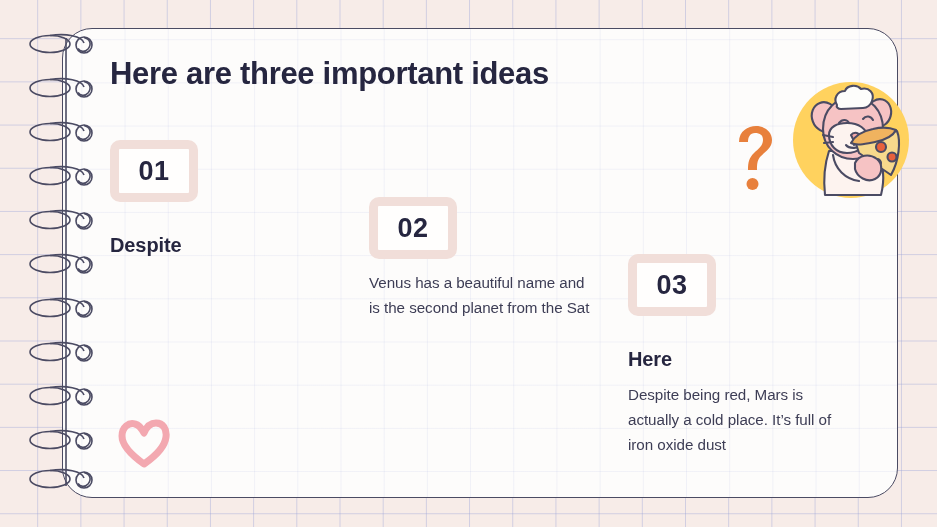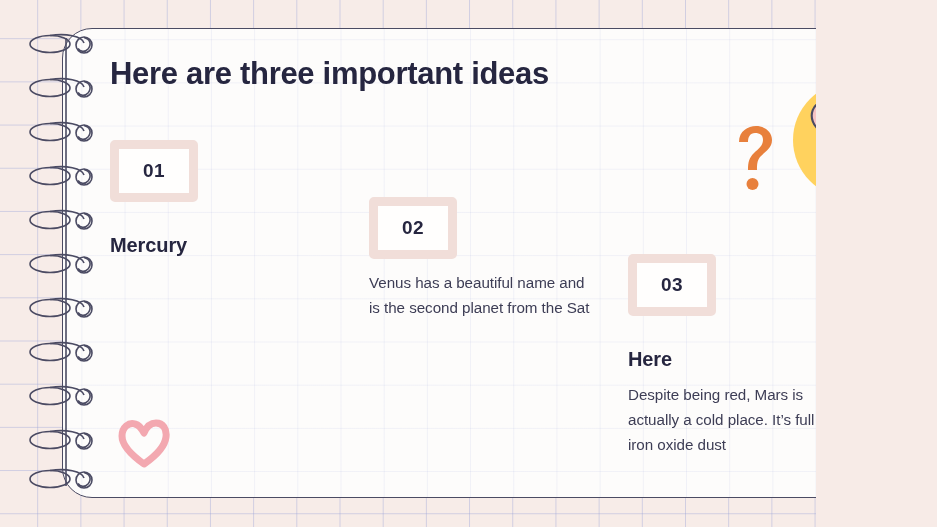--- a/index.html
+++ b/index.html
@@ -11,21 +11,21 @@
     width: 937px;
     height: 527px;
     overflow: hidden;
     font-family: "Liberation Sans", sans-serif;
     background: #f7ebe7;
   }
 
   
   #slide {
     position: relative;
-    width: 816px;
+    width: 937px;
     height: 527px;
     background-color: #f7ece8;
     background-image:
       linear-gradient(to right, rgba(150,160,215,0.40) 1px, transparent 1px),
       linear-gradient(to bottom, rgba(150,160,215,0.40) 1px, transparent 1px);
     background-size: 43.2px 43.2px;
     background-position: -6px -5px;
     overflow: hidden;
   }
 
@@ -77,26 +77,26 @@
   }
   #idea-0 { left: 110px; top: 140px; }
   #idea-1 { left: 369px; top: 197px; }
   #idea-2 { left: 628px; top: 254px; }
 
   .badge {
     width: 88px;
     height: 62px;
     box-sizing: border-box;
     border: 9px solid #f1ded9;
-    border-radius: 5px;
+    border-radius: 10px;
     background: #fffefd;
     display: flex;
     align-items: center;
     justify-content: center;
-    font-size: 19px;
+    font-size: 27px;
     font-weight: bold;
     color: #262640;
     letter-spacing: 0.5px;
   }
   .idea-title {
     margin-top: 32px;
     font-size: 20px;
     font-weight: bold;
     color: #262640;
     letter-spacing: -0.1px;
@@ -209,21 +209,21 @@
       </g>
 
       <path d="M44 8 L44 456" stroke="#4b4b63" stroke-width="1.6"></path>
     </g>
   </svg>
 
   <div id="title">Here are three important ideas</div>
 
   <div class="idea" id="idea-0">
     <div class="badge">01</div>
-    <div class="idea-title">Mercury</div>
+    <div class="idea-title">Despite</div>
   </div>
 
   <div class="idea" id="idea-1">
     <div class="badge">02</div>
     <div class="idea-body">Venus has a beautiful name and is the second planet from the Sat</div>
   </div>
 
   <div class="idea" id="idea-2">
     <div class="badge">03</div>
     <div class="idea-title">Here</div>

